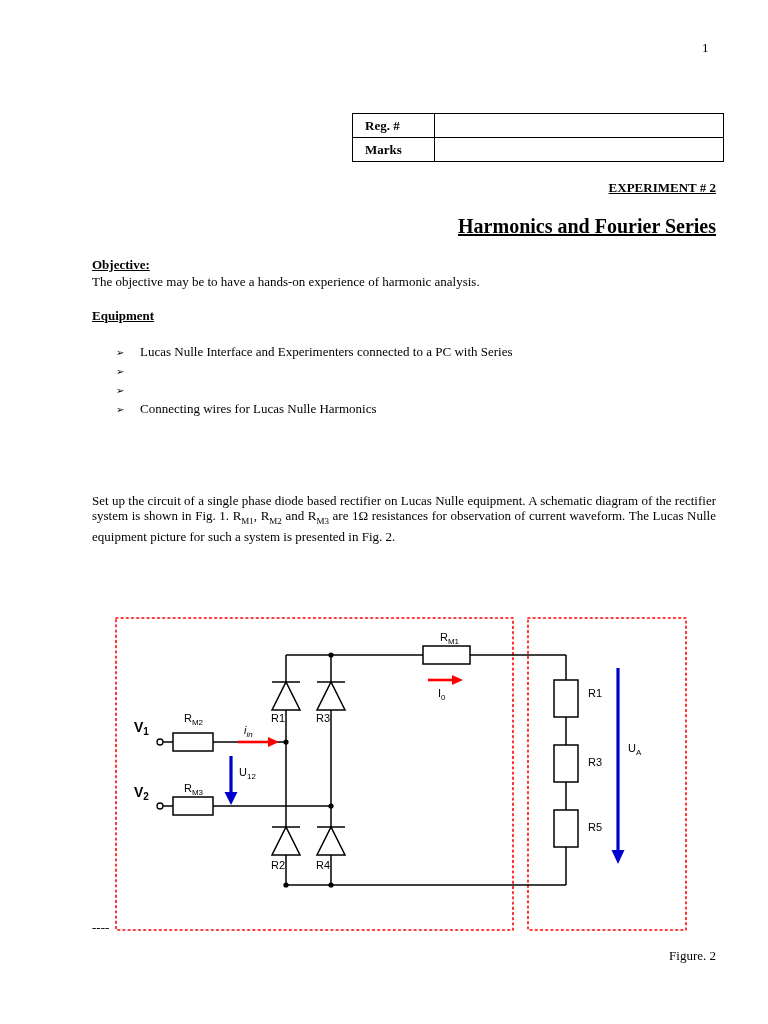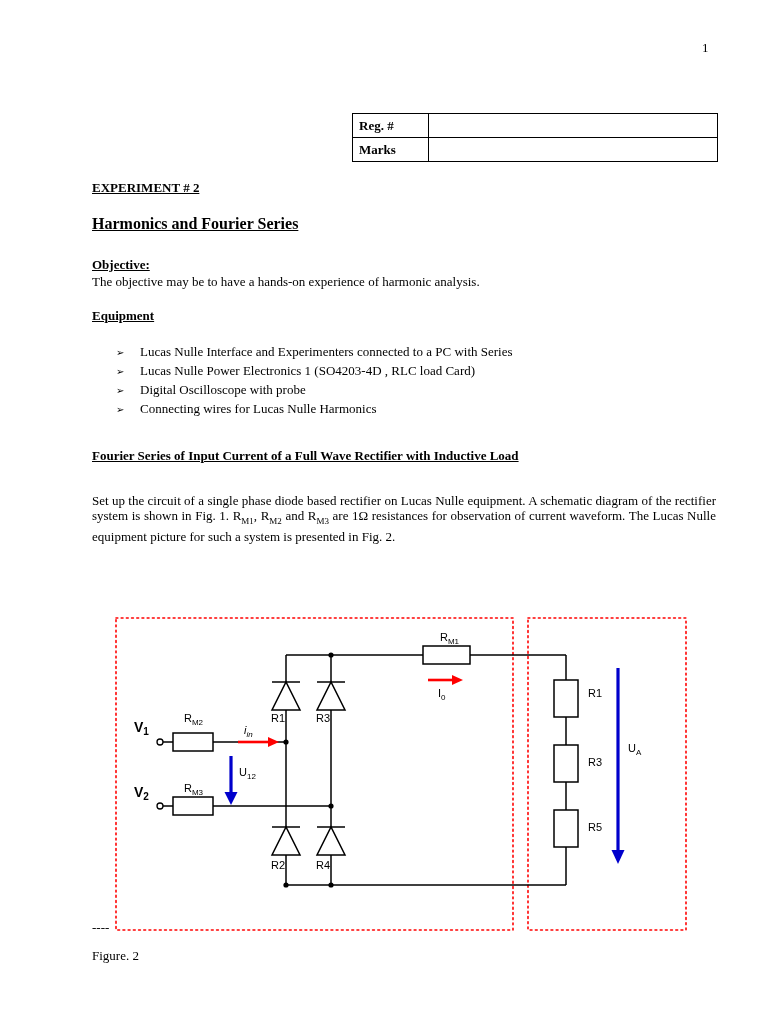--- a/index.html
+++ b/index.html
@@ -1,24 +1,24 @@
 <!DOCTYPE html>
 <html><head>
 <meta charset="utf-8">
 <style>
   html,body{margin:0;padding:0;background:#ffffff;}
   .page{position:relative;width:768px;height:1024px;background:#ffffff;
         font-family:"Liberation Serif",serif;font-size:13px;color:#000;overflow:hidden;}
   .abs{position:absolute;}
-  .center{text-align:left;}
+  .center{text-align:right;}
   .bold{font-weight:bold;}
   .ul{text-decoration:underline;}
   .reg-table{border-collapse:collapse;}
   .reg-table td{border:1.5px solid #000;height:21px;vertical-align:middle;font-size:13px;}
-  .reg-table .lbl{width:68px;font-weight:bold;padding-left:6px;}
+  .reg-table .lbl{width:68px;font-weight:bold;padding-left:12px;}
   .reg-table .val{width:286px;}
   .equip-item{display:flex;line-height:18px;}
   .bullet{flex:0 0 24px;font-family:"DejaVu Sans","Liberation Sans",sans-serif;font-size:10px;padding-top:1px;}
   .para{width:624px;text-align:justify;line-height:15px;}
   sub{font-size:9px;}
   
   .wire{stroke:#000;stroke-width:1.5;fill:none;}
   .comp{fill:#fff;stroke:#000;stroke-width:1.5;}
   .dot{fill:#000;}
   .term{fill:#fff;stroke:#000;stroke-width:1.3;}
@@ -44,55 +44,50 @@
       <td class="lbl">Marks</td>
       <td class="val"></td>
     </tr>
   </tbody>
     </table>
 
   <div class="abs center" style="left:92px;top:180px;width:624px">
     <span class="bold ul">EXPERIMENT # 2</span>
   </div>
 
-  <div class="abs center" style="left:92px;top:215px;width:624px;font-size:16px">
+  <div class="abs center" style="left:92px;top:215px;width:624px;font-size:20px">
     <span class="bold ul">Harmonics and Fourier Series</span>
   </div>
 
   <div class="abs" style="left:92px;top:257px">
     <span class="bold ul">Objective:</span>
   </div>
   <div class="abs" style="left:92px;top:274px;width:624px">The objective may be to have a hands-on experience of harmonic analysis.</div>
 
   <div class="abs" style="left:92px;top:308px">
     <span class="bold ul">Equipment</span>
   </div>
 
   <div class="abs" style="left:116px;top:343px;width:600px">
     <div class="equip-item">
       <span class="bullet">➢</span>
       <span>Lucas Nulle Interface and Experimenters connected to a PC with Series</span>
     </div>
     <div class="equip-item">
       <span class="bullet">➢</span>
-      <span>Lucas Nulle Power Electronics 1 (SO4203-4D , RLC load Card)</span>
     </div>
     <div class="equip-item">
       <span class="bullet">➢</span>
-      <span>Digital Oscilloscope with probe</span>
     </div>
     <div class="equip-item">
       <span class="bullet">➢</span>
       <span>Connecting wires for Lucas Nulle Harmonics</span>
     </div>
   </div>
 
-  <div class="abs" style="left:92px;top:448px">
-    <span class="bold ul">Fourier Series of Input Current of a Full Wave Rectifier with Inductive Load</span>
-  </div>
 
   <div class="abs para" style="left:92px;top:493px">
     <span>Set up the circuit of a single phase diode based rectifier on Lucas Nulle equipment. A schematic diagram of the rectifier system is shown in Fig. 1. R</span><sub>M1</sub><span>, R</span><sub>M2</sub><span> and R</span><sub>M3</sub><span> are 1Ω resistances for observation of current waveform. The Lucas Nulle equipment picture for such a system is presented in Fig. 2.</span>
   </div>
 
   <svg class="abs" style="left:88px;top:612px" width="620" height="330" viewBox="0 0 620 330">
 
     <rect x="28" y="6" width="397" height="312" fill="none" stroke-width="1.6" stroke-dasharray="1.8 3.4" stroke-linecap="round" stroke="#ff0000"></rect>
     <rect x="440" y="6" width="158" height="312" fill="none" stroke-width="1.6" stroke-dasharray="1.8 3.4" stroke-linecap="round" stroke="#ff0000"></rect>
 

